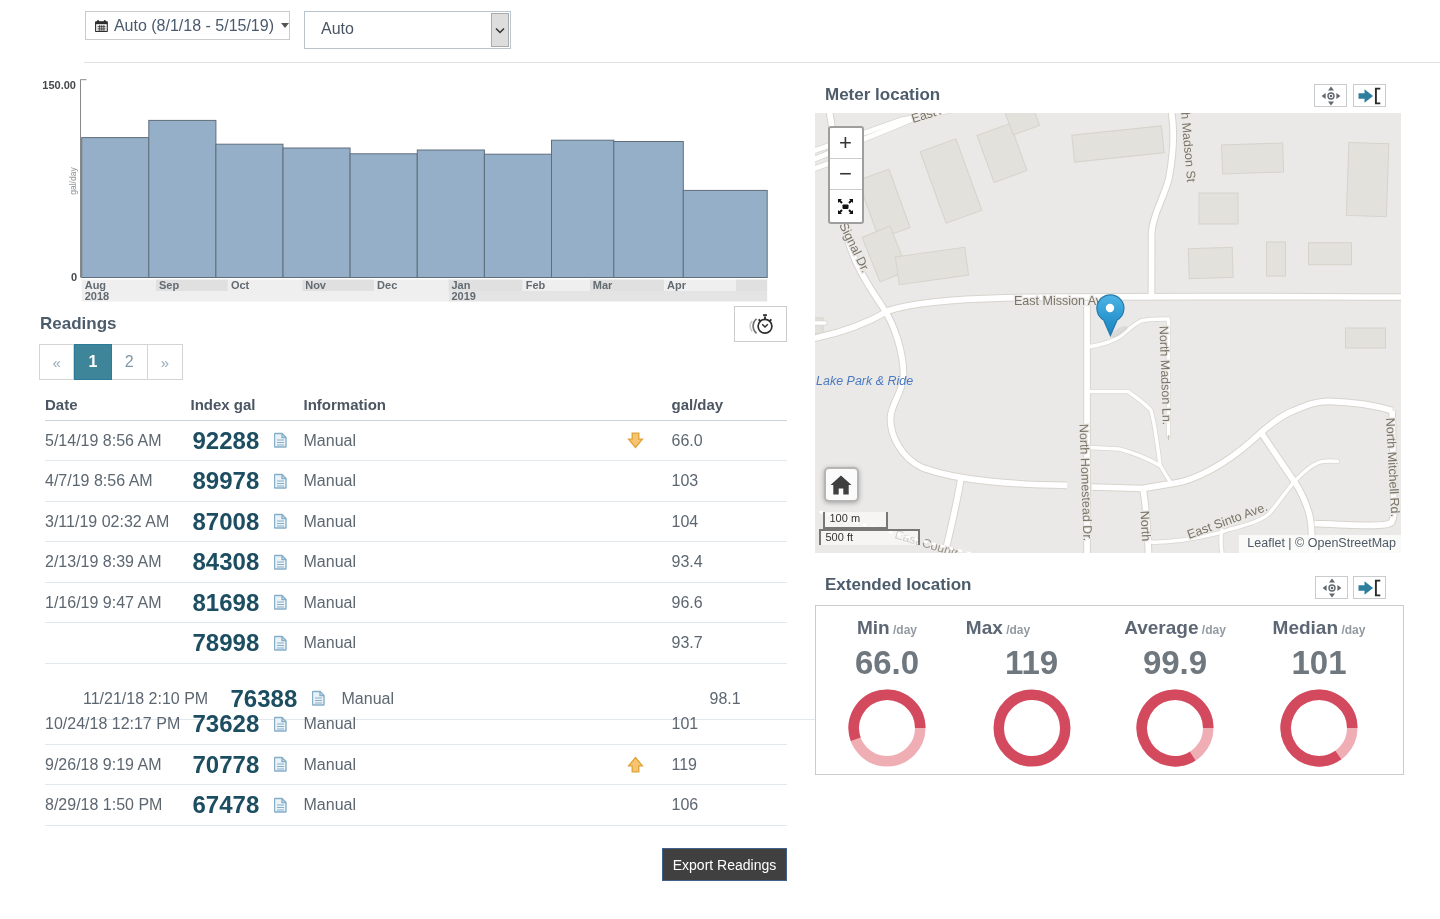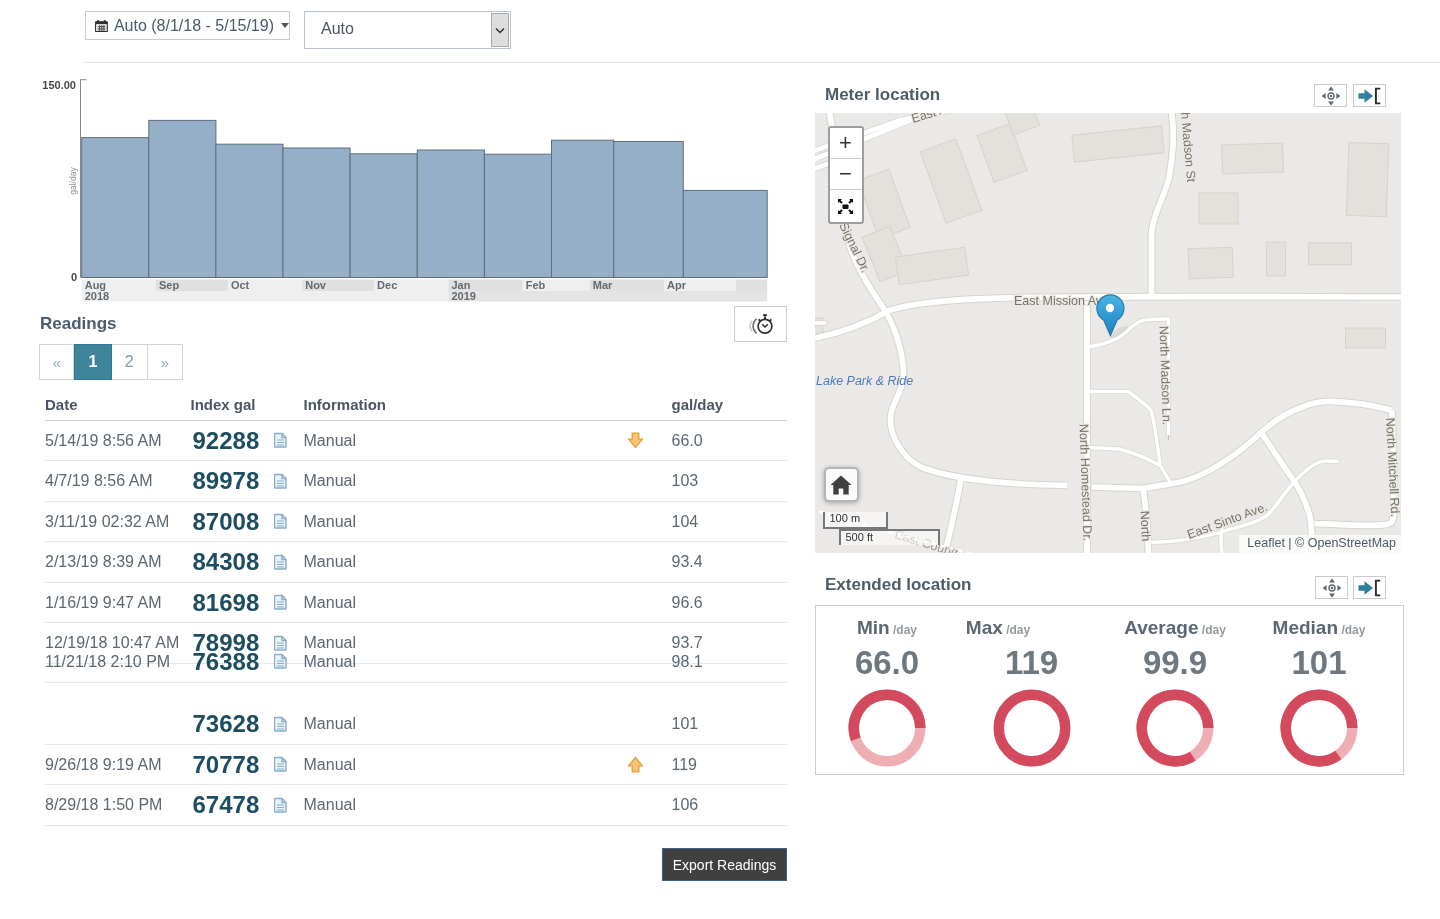--- a/index.html
+++ b/index.html
@@ -162,42 +162,42 @@
     <span class="c-idx">81698</span>
     <span class="c-doc"><svg width="13" height="16" viewBox="0 0 13 16">
         <path d="M1 1.5 h7 l4 4 v9 a0.5 0.5 0 0 1 -0.5 0.5 h-10.5 a0.5 0.5 0 0 1 -0.5 -0.5 v-12.5 a0.5 0.5 0 0 1 0.5 -0.5 z" fill="#eaf2f7" stroke="#85aec8" stroke-width="1.4"></path>
         <path d="M8 1.5 v4 h4" fill="none" stroke="#85aec8" stroke-width="1.4"></path>
         <path d="M3 8 h7 M3 10.5 h7 M3 13 h7" stroke="#85aec8" stroke-width="1.1"></path>
       </svg></span>
     <span class="c-man">Manual</span>
     <span class="c-val">96.6</span>
 </div>
 <div class="row" style="top:623.3px;">
-<span class="c-date">12/19/18 10:47 AM</span>
     <span class="c-idx">78998</span>
     <span class="c-doc"><svg width="13" height="16" viewBox="0 0 13 16">
         <path d="M1 1.5 h7 l4 4 v9 a0.5 0.5 0 0 1 -0.5 0.5 h-10.5 a0.5 0.5 0 0 1 -0.5 -0.5 v-12.5 a0.5 0.5 0 0 1 0.5 -0.5 z" fill="#eaf2f7" stroke="#85aec8" stroke-width="1.4"></path>
         <path d="M8 1.5 v4 h4" fill="none" stroke="#85aec8" stroke-width="1.4"></path>
         <path d="M3 8 h7 M3 10.5 h7 M3 13 h7" stroke="#85aec8" stroke-width="1.1"></path>
       </svg></span>
     <span class="c-man">Manual</span>
     <span class="c-val">93.7</span>
 </div>
-<div class="row" style="top:642px;">
+<div class="row" style="top:679px;margin-left:38px;">
 <span class="c-date">11/21/18 2:10 PM</span>
     <span class="c-idx">76388</span>
     <span class="c-doc"><svg width="13" height="16" viewBox="0 0 13 16">
         <path d="M1 1.5 h7 l4 4 v9 a0.5 0.5 0 0 1 -0.5 0.5 h-10.5 a0.5 0.5 0 0 1 -0.5 -0.5 v-12.5 a0.5 0.5 0 0 1 0.5 -0.5 z" fill="#eaf2f7" stroke="#85aec8" stroke-width="1.4"></path>
         <path d="M8 1.5 v4 h4" fill="none" stroke="#85aec8" stroke-width="1.4"></path>
         <path d="M3 8 h7 M3 10.5 h7 M3 13 h7" stroke="#85aec8" stroke-width="1.1"></path>
       </svg></span>
     <span class="c-man">Manual</span>
     <span class="c-val">98.1</span>
 </div>
 <div class="row" style="top:704.3px;">
+<span class="c-date">10/24/18 12:17 PM</span>
     <span class="c-idx">73628</span>
     <span class="c-doc"><svg width="13" height="16" viewBox="0 0 13 16">
         <path d="M1 1.5 h7 l4 4 v9 a0.5 0.5 0 0 1 -0.5 0.5 h-10.5 a0.5 0.5 0 0 1 -0.5 -0.5 v-12.5 a0.5 0.5 0 0 1 0.5 -0.5 z" fill="#eaf2f7" stroke="#85aec8" stroke-width="1.4"></path>
         <path d="M8 1.5 v4 h4" fill="none" stroke="#85aec8" stroke-width="1.4"></path>
         <path d="M3 8 h7 M3 10.5 h7 M3 13 h7" stroke="#85aec8" stroke-width="1.1"></path>
       </svg></span>
     <span class="c-man">Manual</span>
     <span class="c-val">101</span>
 </div>
 <div class="row" style="top:744.8px;">
@@ -391,15 +391,15 @@
 <path d="M16 16 h-4 l1.3 -1.3 -2 -2 1.4 -1.4 2 2 L16 12 Z"></path>
         </svg>
       </div>
 </div>
 <div style="position:absolute;left:9px;top:354px;width:35px;height:35px;background:#fbfbfb;border:2px solid #b5b5b5;border-radius:5px;box-shadow:0 1px 5px rgba(0,0,0,0.3);display:flex;align-items:center;justify-content:center;">
       <svg width="22" height="20" viewBox="0 0 22 20" fill="#3f3f3f">
         <path d="M11 0.5 L21.5 10 h-2.8 v9.5 h-5.4 v-6 h-4.6 v6 H3.3 V10 H0.5 Z"></path>
       </svg>
     </div>
 <div style="position:absolute;left:8px;top:399px;width:65px;height:17px;border:2px solid #777;border-top:none;background:rgba(255,255,255,0.55);font-size:11px;color:#333;font-family:'Liberation Sans',sans-serif;padding-left:5px;">100 m</div>
-<div style="position:absolute;left:24px;top:416px;width:101px;height:16px;border:2px solid #777;border-bottom:none;background:rgba(255,255,255,0.55);font-size:11px;color:#333;font-family:'Liberation Sans',sans-serif;padding-left:5px;">500 ft</div>
+<div style="position:absolute;left:4px;top:416px;width:101px;height:16px;border:2px solid #777;border-bottom:none;background:rgba(255,255,255,0.55);font-size:11px;color:#333;font-family:'Liberation Sans',sans-serif;padding-left:5px;">500 ft</div>
 <div style="position:absolute;right:0;bottom:0;height:18px;background:rgba(255,255,255,0.75);font-size:12.5px;color:#4e5a66;font-family:'Liberation Sans',sans-serif;padding:1px 5px 0 8px;">Leaflet | © OpenStreetMap</div>
 
 </div>
 </body></html>

